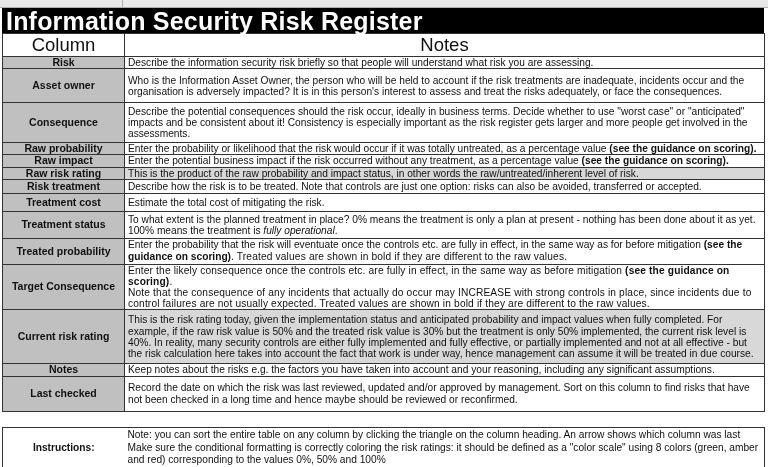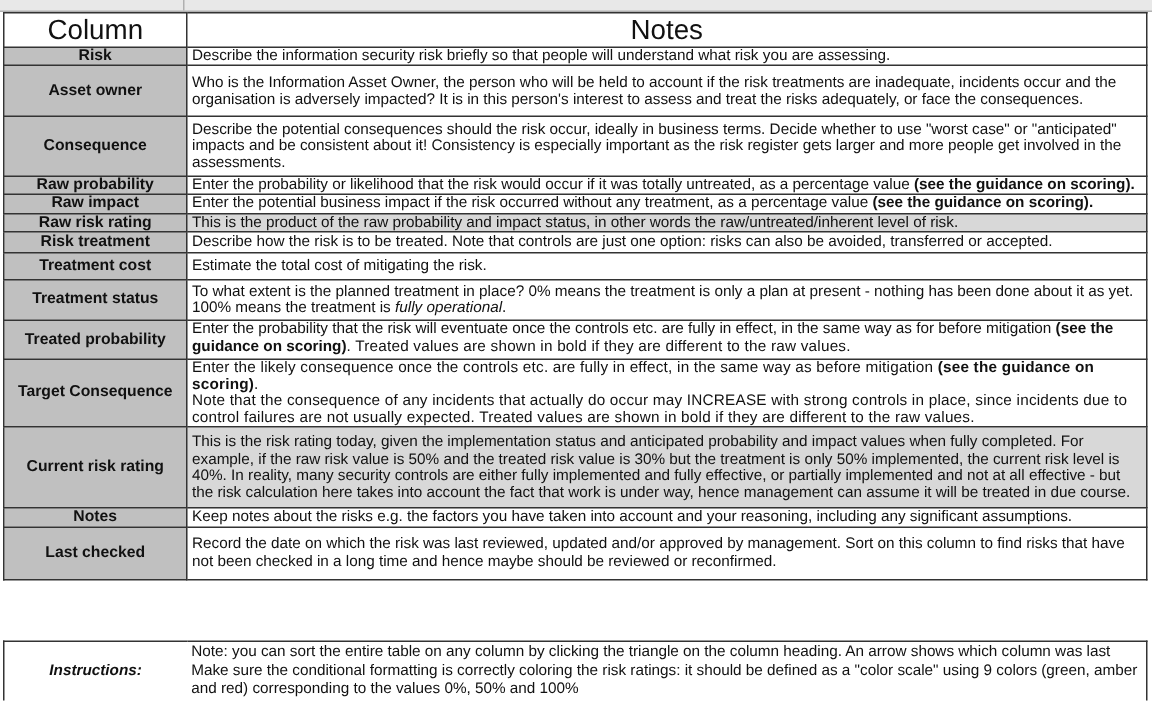--- a/index.html
+++ b/index.html
@@ -14,31 +14,32 @@
   table.reg td.note { background: #fff; }
   table.reg td.note.grey { background: #d8d8d8; }
   table.reg tr.head td { background: #fff; font-weight: normal; font-size: 18.5px; line-height: 22px; text-align: center; height: 22px; }
   table.reg tr.head td.col { background: #fff; }
   .calibri { font-size: 10.2px; letter-spacing: 0.15px; line-height: 13.5px; }
   b { font-weight: bold; }
   i { }
   .instr { position: absolute; left: 2px; top: 427px; width: 762px; }
   .instr table { border-collapse: collapse; width: 762px; table-layout: fixed; }
   .instr td { border: 1px solid #333; font-size: 10.2px; line-height: 12.5px; padding: 1px 3px; color: #111; }
-  .instr td.lbl { width: 114px; text-align: center; font-weight: bold; border-right: none; font-style: italic; }
+  .instr td.lbl { width: 114px; text-align: center; font-weight: bold; border-right: none; }
   .instr td.txt { border-left: none; }
 </style>
 </head>
 <body>
 
 <div class="topstrip">
     <div class="sep"></div>
   </div>
 
 <div class="sheet">
+  <div class="title">Information Security Risk Register</div>
   <table class="reg">
     <colgroup>
         <col style="width:122px">
         <col style="width:640px">
       </colgroup>
     <tbody>
         <tr class="head">
       <td class="col">Column</td>
       <td>Notes</td>
     </tr>
@@ -107,19 +108,19 @@
   <table>
     <colgroup>
         <col style="width:122px">
         <col style="width:640px">
       </colgroup>
     <tbody>
         <tr>
       <td class="lbl">Instructions:</td>
       <td class="txt">
         <div>Note: you can sort the entire table on any column by clicking the triangle on the column heading.  An arrow shows which column was last</div>
-        <div>Make sure the conditional formatting is correctly coloring the risk ratings: it should be defined as a "color scale" using 9 colors (green, amber</div>
+        <div>Make sure the conditional formatting is correctly coloring the risk ratings: it should be defined as a "color scale" using 8 colors (green, amber</div>
         <div>and red) corresponding to the values 0%, 50% and 100%</div>
       </td>
     </tr>
   </tbody>
     </table>
 </div>
 
 </body></html>

